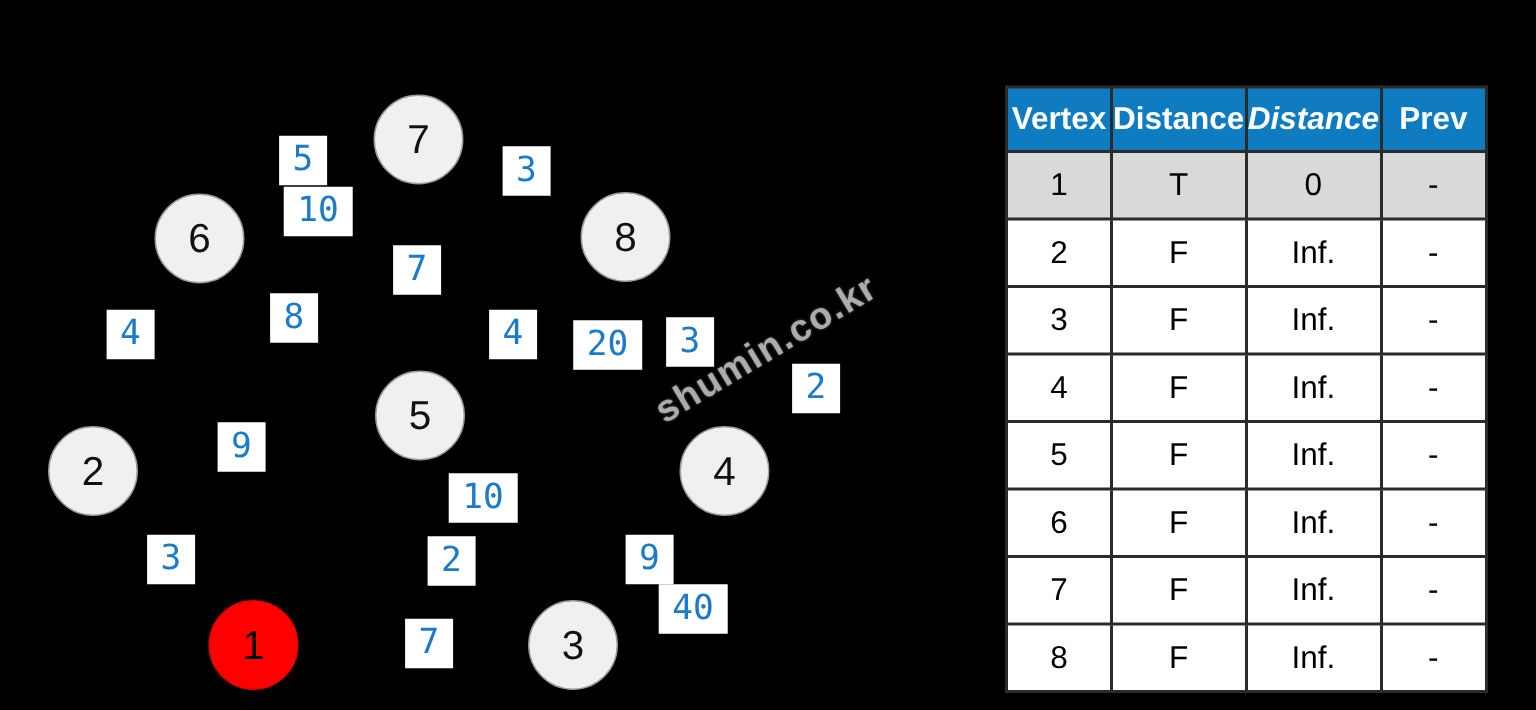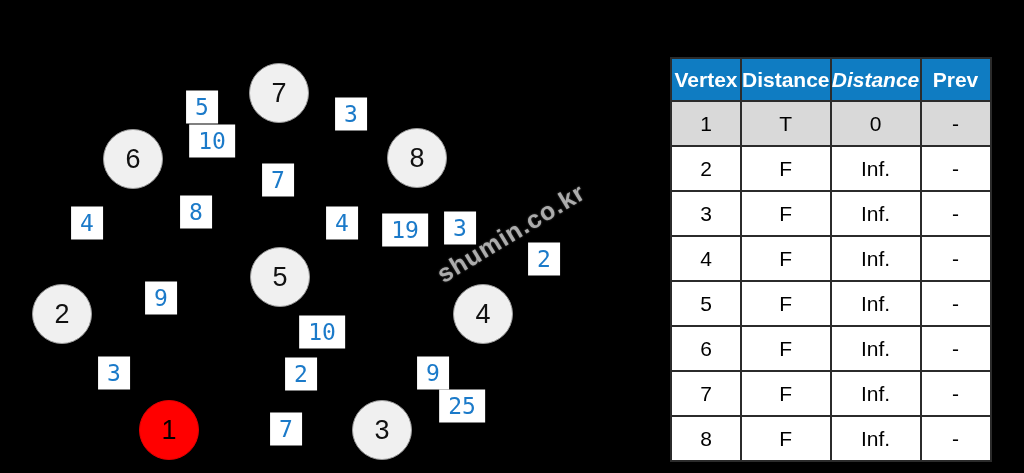--- a/index.html
+++ b/index.html
@@ -106,29 +106,29 @@
 
   <div id="graph-panel">
 
     <div class="elabel" style="left:202px; top:107px;">5</div>
     <div class="elabel" style="left:212px; top:141px;">10</div>
     <div class="elabel" style="left:351px; top:114px;">3</div>
     <div class="elabel" style="left:278px; top:180px;">7</div>
     <div class="elabel" style="left:196px; top:212px;">8</div>
     <div class="elabel" style="left:87px;  top:223px;">4</div>
     <div class="elabel" style="left:342px; top:223px;">4</div>
-    <div class="elabel" style="left:405px; top:230px;">19</div>
+    <div class="elabel" style="left:405px; top:230px;">20</div>
     <div class="elabel" style="left:460px; top:228px;">3</div>
     <div class="elabel" style="left:544px; top:259px;">2</div>
     <div class="elabel" style="left:161px; top:298px;">9</div>
     <div class="elabel" style="left:322px; top:332px;">10</div>
     <div class="elabel" style="left:114px; top:373px;">3</div>
     <div class="elabel" style="left:301px; top:374px;">2</div>
     <div class="elabel" style="left:433px; top:373px;">9</div>
-    <div class="elabel" style="left:462px; top:406px;">25</div>
+    <div class="elabel" style="left:462px; top:406px;">40</div>
     <div class="elabel" style="left:286px; top:429px;">7</div>
 
     <div class="node start" style="left:169px; top:430px;">1</div>
     <div class="node" style="left:62px;  top:314px;">2</div>
     <div class="node" style="left:382px; top:430px;">3</div>
     <div class="node" style="left:483px; top:314px;">4</div>
     <div class="node" style="left:280px; top:277px;">5</div>
     <div class="node" style="left:133px; top:159px;">6</div>
     <div class="node" style="left:279px; top:93px;">7</div>
     <div class="node" style="left:417px; top:158px;">8</div>

